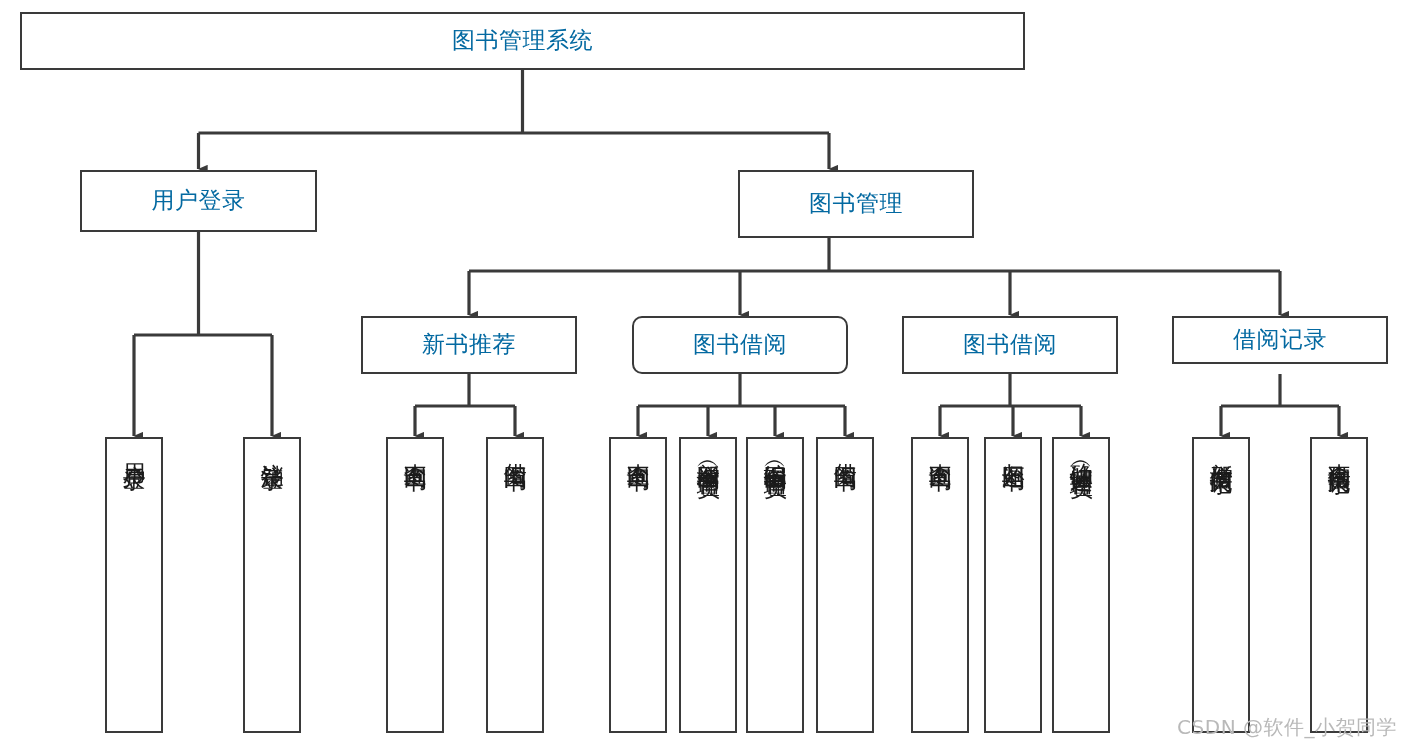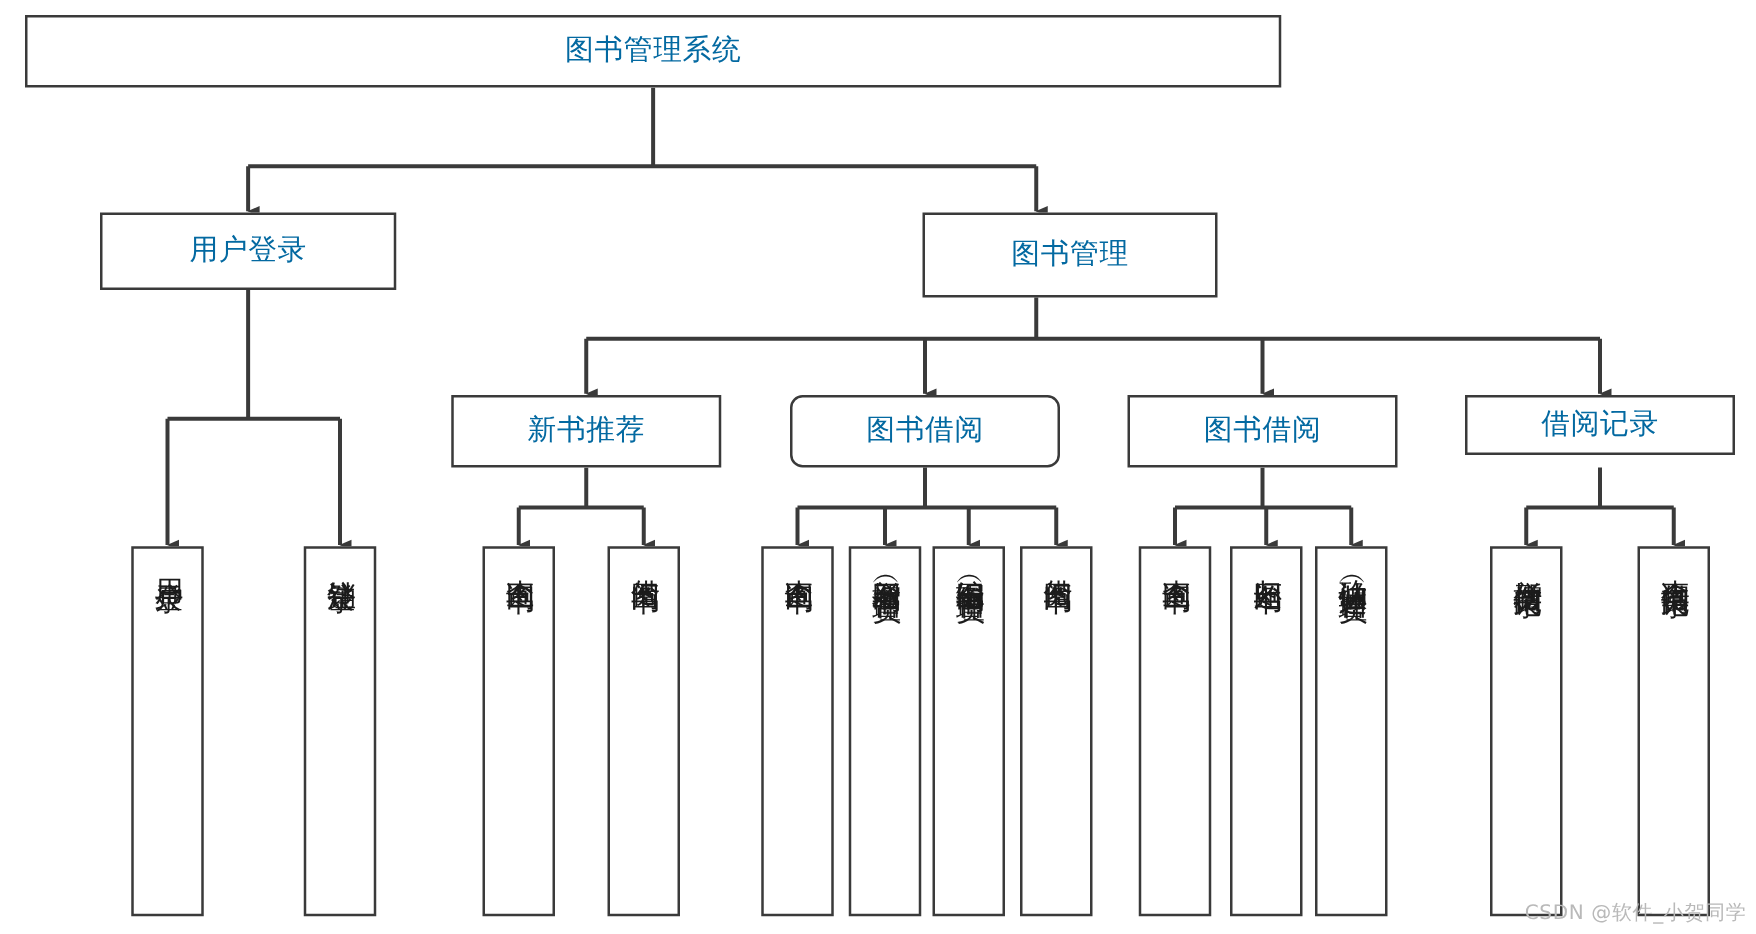--- a/index.html
+++ b/index.html
@@ -52,21 +52,21 @@
     font-size: 23px;
     color: #1b1b1b;
     line-height: 1.28;
     letter-spacing: 2px;
     white-space: nowrap;
   }
   .watermark {
     position: absolute;
     right: 8px;
     bottom: 6px;
-    font-size: 16px;
+    font-size: 20px;
     color: #b9b9b9;
     white-space: nowrap;
     letter-spacing: 0.5px;
   }
 </style>
 </head>
 <body>
 
 <div id="diagram-root">
 

